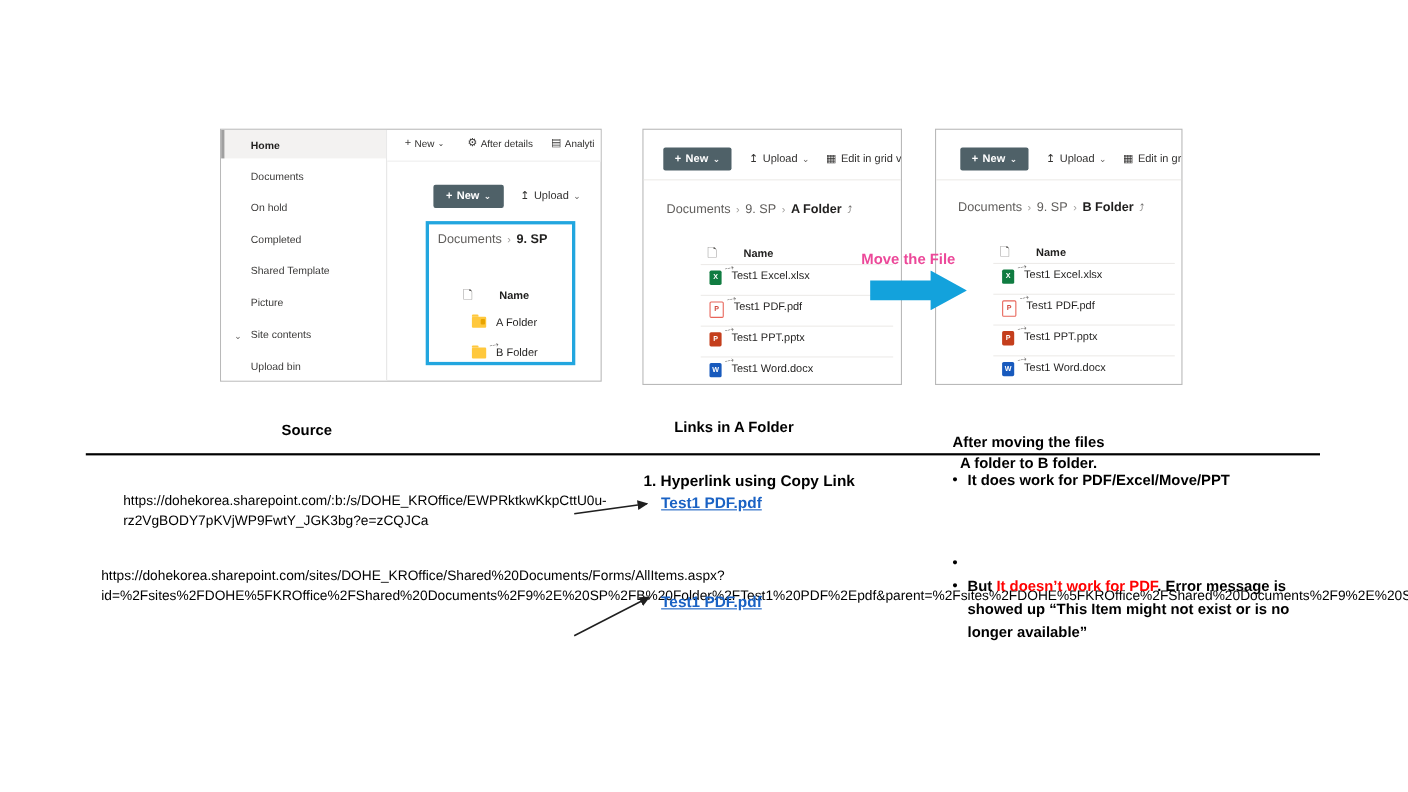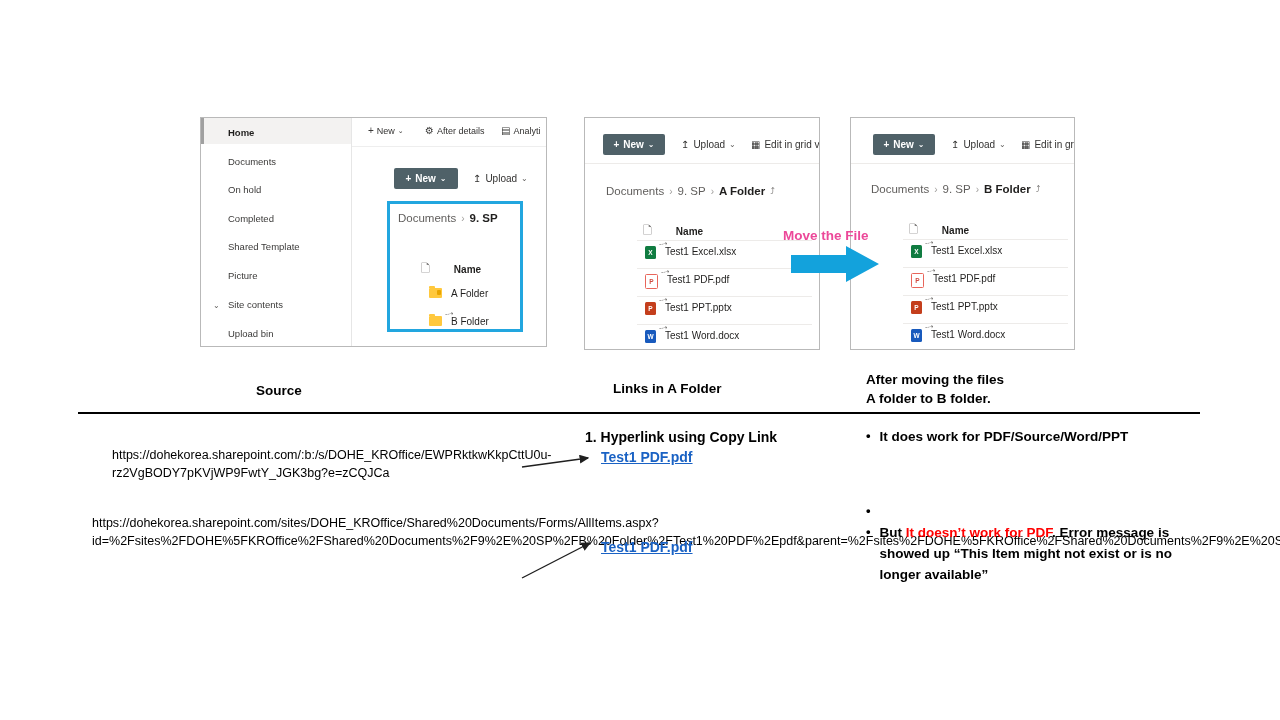--- a/index.html
+++ b/index.html
@@ -119,21 +119,21 @@
   #move-label{
     position:absolute;left:783px;top:228px;font-size:13.5px;font-weight:bold;color:#ec4899;
     white-space:nowrap;
   }
   #move-arrow{position:absolute;left:791px;top:246px;width:88px;height:36px;}
 
   
   .caption{position:absolute;font-size:13.5px;font-weight:bold;color:#000;white-space:nowrap;}
   #cap-source{left:256px;top:383px;}
   #cap-links{left:597px;top:381px;margin-left:16px;}
-  #cap-after{left:866px;top:370px;line-height:19px;white-space:pre-line;}
+  #cap-after{left:866px;top:392px;line-height:19px;white-space:pre-line;text-align:center;}
 
   #divider{position:absolute;left:78px;top:412px;width:1122px;height:2px;background:#000;}
 
   
   .urlblock{
     position:absolute;font-size:12.5px;color:#000;line-height:17.5px;
     font-family:"Liberation Sans","DejaVu Sans",sans-serif;
   }
   #url1{left:112px;top:447px;width:410px;}
   #url2{left:92px;top:515px;width:432px;}
@@ -380,21 +380,21 @@
       <marker id="ah2" markerWidth="7" markerHeight="7" refX="6" refY="3.2" orient="auto">
         <path d="M0,0 L7,3.2 L0,6.4 z" fill="#1f1f1f"></path>
       </marker>
     </defs>
     <line x1="2" y1="42" x2="70" y2="7" stroke="#1f1f1f" stroke-width="1.4" marker-end="url(#ah2)"></line>
   </svg>
 
   <div class="bullets" id="bul1">
     <div class="li">
       <span class="dot">•</span>
-      <span class="txt">It does work for PDF/Source/Word/PPT</span>
+      <span class="txt">It does work for PDF/Excel/Move/PPT</span>
     </div>
   </div>
 
   <div class="bullets" id="bul2">
     <div class="li">
       <span class="dot">•</span>
     </div>
     <div class="li">
       <span class="dot">•</span>
       <span class="txt"><span>But </span><span class="red">It doesn’t work for PDF</span><span>. Error message is showed up “This Item might not exist or is no longer available”</span></span>

